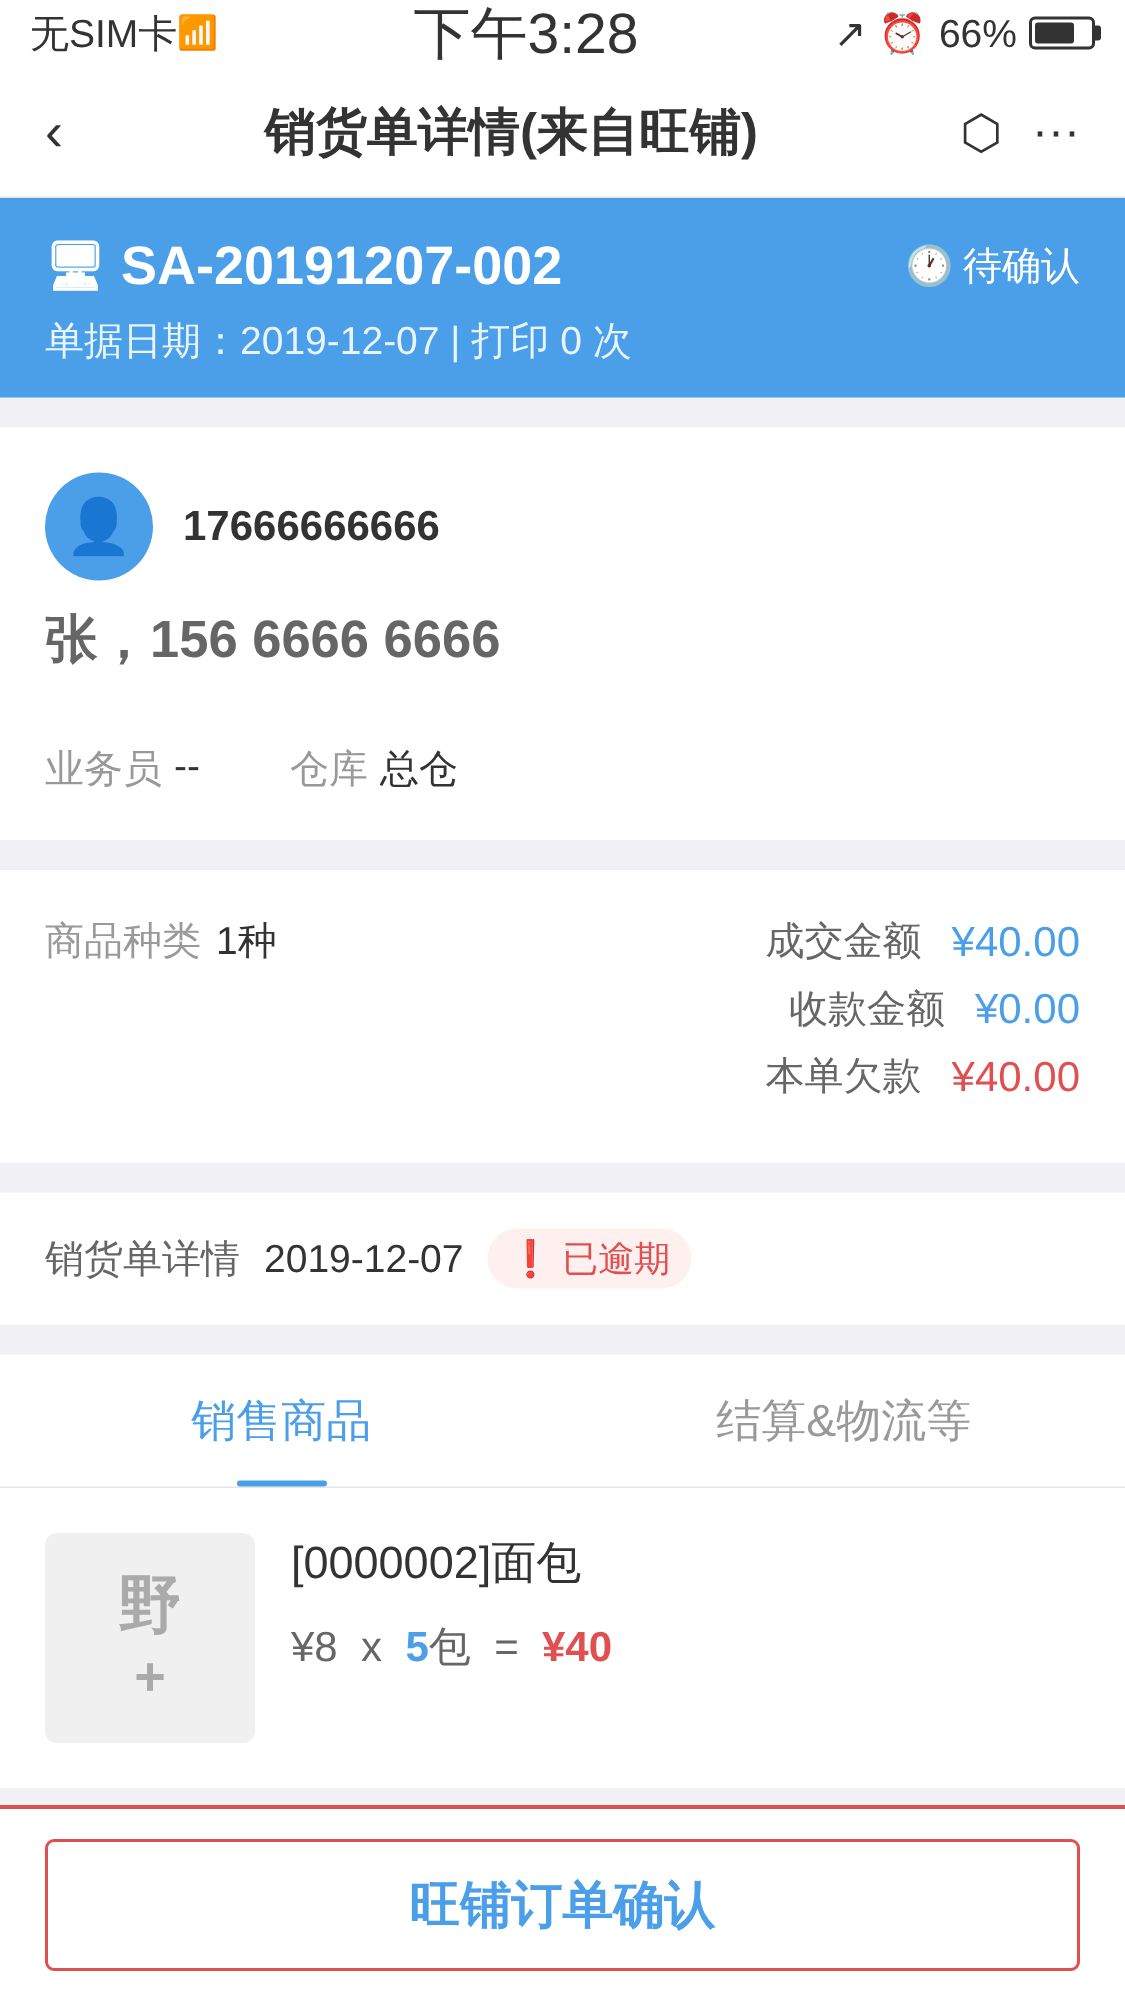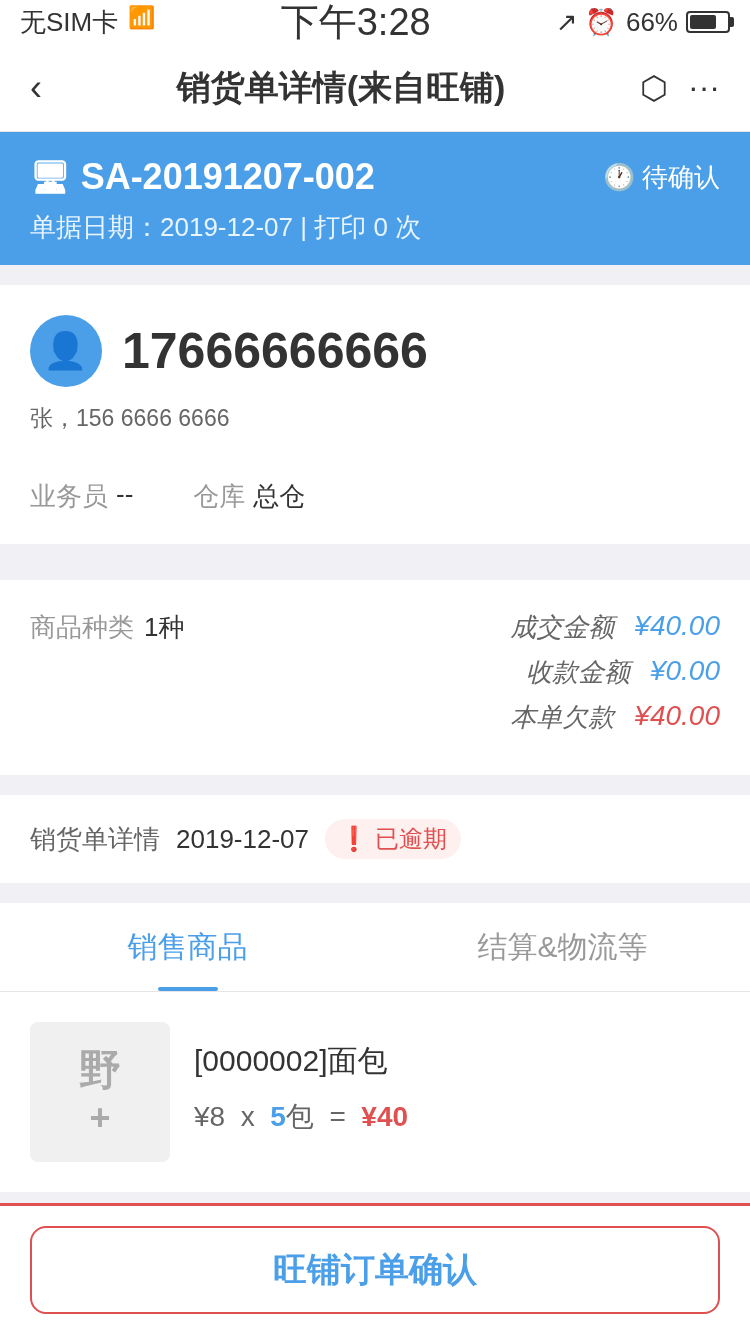--- a/index.html
+++ b/index.html
@@ -19,21 +19,21 @@
       width: 750px;
       height: 44px;
       background: #fff;
       display: flex;
       align-items: center;
       justify-content: space-between;
       padding: 0 20px;
       font-size: 26px;
       font-weight: 500;
     }
-    .status-left { display: flex; gap: 10px; }
+    .status-left { display: flex; align-items: center; }
     .status-center { font-size: 38px; font-weight: 400; }
     .status-right { display: flex; align-items: center; gap: 8px; font-size: 26px; }
     .battery-icon {
       display: inline-block;
       width: 44px; height: 22px;
       border: 2px solid #333;
       border-radius: 4px;
       position: relative;
       vertical-align: middle;
     }
@@ -112,56 +112,55 @@
       gap: 20px;
       margin-bottom: 16px;
     }
     .avatar {
       width: 72px; height: 72px;
       border-radius: 50%;
       background: #4a9fe8;
       display: flex; align-items: center; justify-content: center;
       color: #fff; font-size: 36px;
     }
-    .customer-phone { font-size: 50px; font-weight: 600; color: #333; }
-    .customer-info { font-size: 23px; color: #666; margin-bottom: 16px; }
+    .customer-phone { font-size: 28px; font-weight: 600; color: #333; }
+    .customer-info { font-size: 35px; color: #666; margin-bottom: 16px; font-weight: bold; }
     .customer-detail {
       display: flex;
       justify-content: flex-start;
       gap: 60px;
       font-size: 26px;
       color: #666;
       margin-top: 45px;
     }
     .detail-item { display: flex; gap: 8px; }
     .detail-label { color: #999; }
     .detail-value { color: #333; }
 
     
     .amounts-card {
       background: #fff;
       padding: 30px;
-      margin-top: 36px;
+      margin-top: 20px;
     }
     .amounts-top {
       display: flex;
       justify-content: space-between;
       align-items: flex-start;
     }
     .product-type { display: flex; gap: 10px; font-size: 26px; color: #666; }
     .product-type-value { color: #333; }
     .amounts-right { text-align: right; }
     .amount-row {
       display: flex;
       justify-content: flex-end;
       gap: 20px;
       font-size: 26px;
       margin-bottom: 10px;
-      align-items: flex-start;
-      font-style: italic;
+      align-items: center;
     }
     .amount-label { color: #666; }
     .amount-value-blue { color: #4a9fe8; font-size: 28px; }
     .amount-value-red { color: #e05050; font-size: 28px; }
 
     
     .due-date-card {
       background: #fff;
       padding: 24px 30px;
       margin-top: 20px;
@@ -238,21 +237,21 @@
       height: 140px;
       background: #f0f0f0;
       border-radius: 8px;
       display: flex;
       align-items: center;
       justify-content: center;
       flex-shrink: 0;
       overflow: hidden;
     }
     .product-info { flex: 1; }
-    .product-name { font-size: 30px; color: #333; margin-bottom: 16px; margin-top: 19px; }
+    .product-name { font-size: 30px; color: #333; margin-bottom: 16px; }
     .product-price {
       font-size: 28px;
       color: #666;
     }
     .price-highlight { color: #4a9fe8; font-weight: 600; }
     .price-total { color: #e05050; font-weight: 600; }
 
     
     .bottom-space {
       background: #f0f0f5;
@@ -270,21 +269,21 @@
       border-top: 3px solid #e05050;
     }
     .confirm-btn {
       width: 100%;
       height: 88px;
       border: 2px solid #e05050;
       background: #fff;
       color: #4a9fe8;
       font-size: 34px;
       font-weight: 600;
-      border-radius: 16px;
+      border-radius: 6px;
       cursor: pointer;
       display: flex;
       align-items: center;
       justify-content: center;
     }
 
     .wifi-icon { font-size: 22px; }
   </style>
 </head>
 <body>

